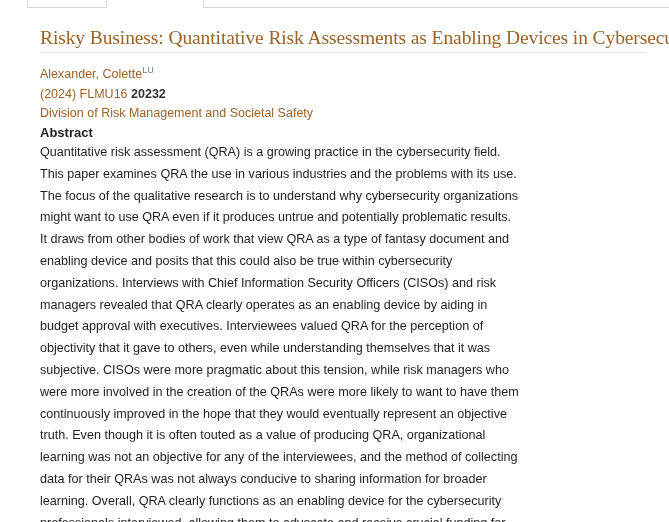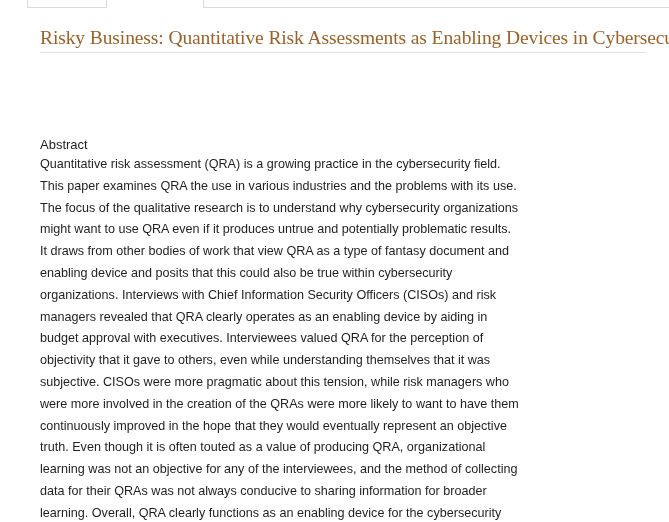--- a/index.html
+++ b/index.html
@@ -91,24 +91,24 @@
 
   
   .abstract-block {
     position: absolute;
     left: 40px;
     top: 124px;
     width: 480px;
   }
   .abstract-heading {
     font-size: 13px;
-    font-weight: normal;
+    font-weight: bold;
     color: #1f1f1f;
     line-height: 17px;
-    margin: 12px 0 1px 0;
+    margin: 0 0 1px 0;
   }
   .abstract-body {
     font-size: 12.6px;
     line-height: 21.8px;
     color: #1f1f1f;
     text-align: left;
     margin: 0;
   }
 </style>
 </head>
@@ -116,18 +116,33 @@
 
 <div class="top-strip">
   <div class="panel-edge left-panel"></div>
   <div class="panel-edge right-panel"></div>
 </div>
 
 <div class="record">
 
   <a class="record-title" href="#">Risky Business: Quantitative Risk Assessments as Enabling Devices in Cybersecurity</a>
 
+  <div class="meta">
+
+    <div class="meta-line">
+      <a href="#">Alexander, Colette</a><span class="sup-affil">LU</span>
+    </div>
+
+    <div class="meta-line">
+      <a href="#">(2024) FLMU16</a><span>&nbsp;</span><span class="meta-plain">20232</span>
+    </div>
+
+    <div class="meta-line">
+      <a href="#">Division of Risk Management and Societal Safety</a>
+    </div>
+
+  </div>
 </div>
 
 <div class="abstract-block">
   <div class="abstract-heading">Abstract</div>
   <p class="abstract-body"><span>Quantitative risk assessment (QRA) is a growing practice in the cybersecurity field. This paper examines QRA the use in various industries and the problems with its use. The focus of the qualitative research is to understand why cybersecurity organizations might want to use QRA even if it produces untrue and potentially problematic results. It draws from other bodies of work that view QRA as a type of fantasy document and enabling device and posits that this could also be true within cybersecurity organizations. Interviews with Chief Information Security Officers (CISOs) and risk managers revealed that QRA clearly operates as an enabling device by aiding in budget approval with executives. Interviewees valued QRA for the perception of objectivity that it gave to others, even while understanding themselves that it was subjective. CISOs were more pragmatic about this tension, while risk managers who were more involved in the creation of the QRAs were more likely to want to have them continuously improved in the hope that they would eventually represent an objective truth. Even though it is often touted as a value of producing QRA, organizational learning was not an objective for any of the interviewees, and the method of collecting data for their QRAs was not always conducive to sharing information for broader learning. Overall, QRA clearly functions as an enabling device for the cybersecurity professionals interviewed, allowing them to advocate and receive crucial funding for cybersecurity projects.</span> </p>
 </div>
 
 </body></html>

